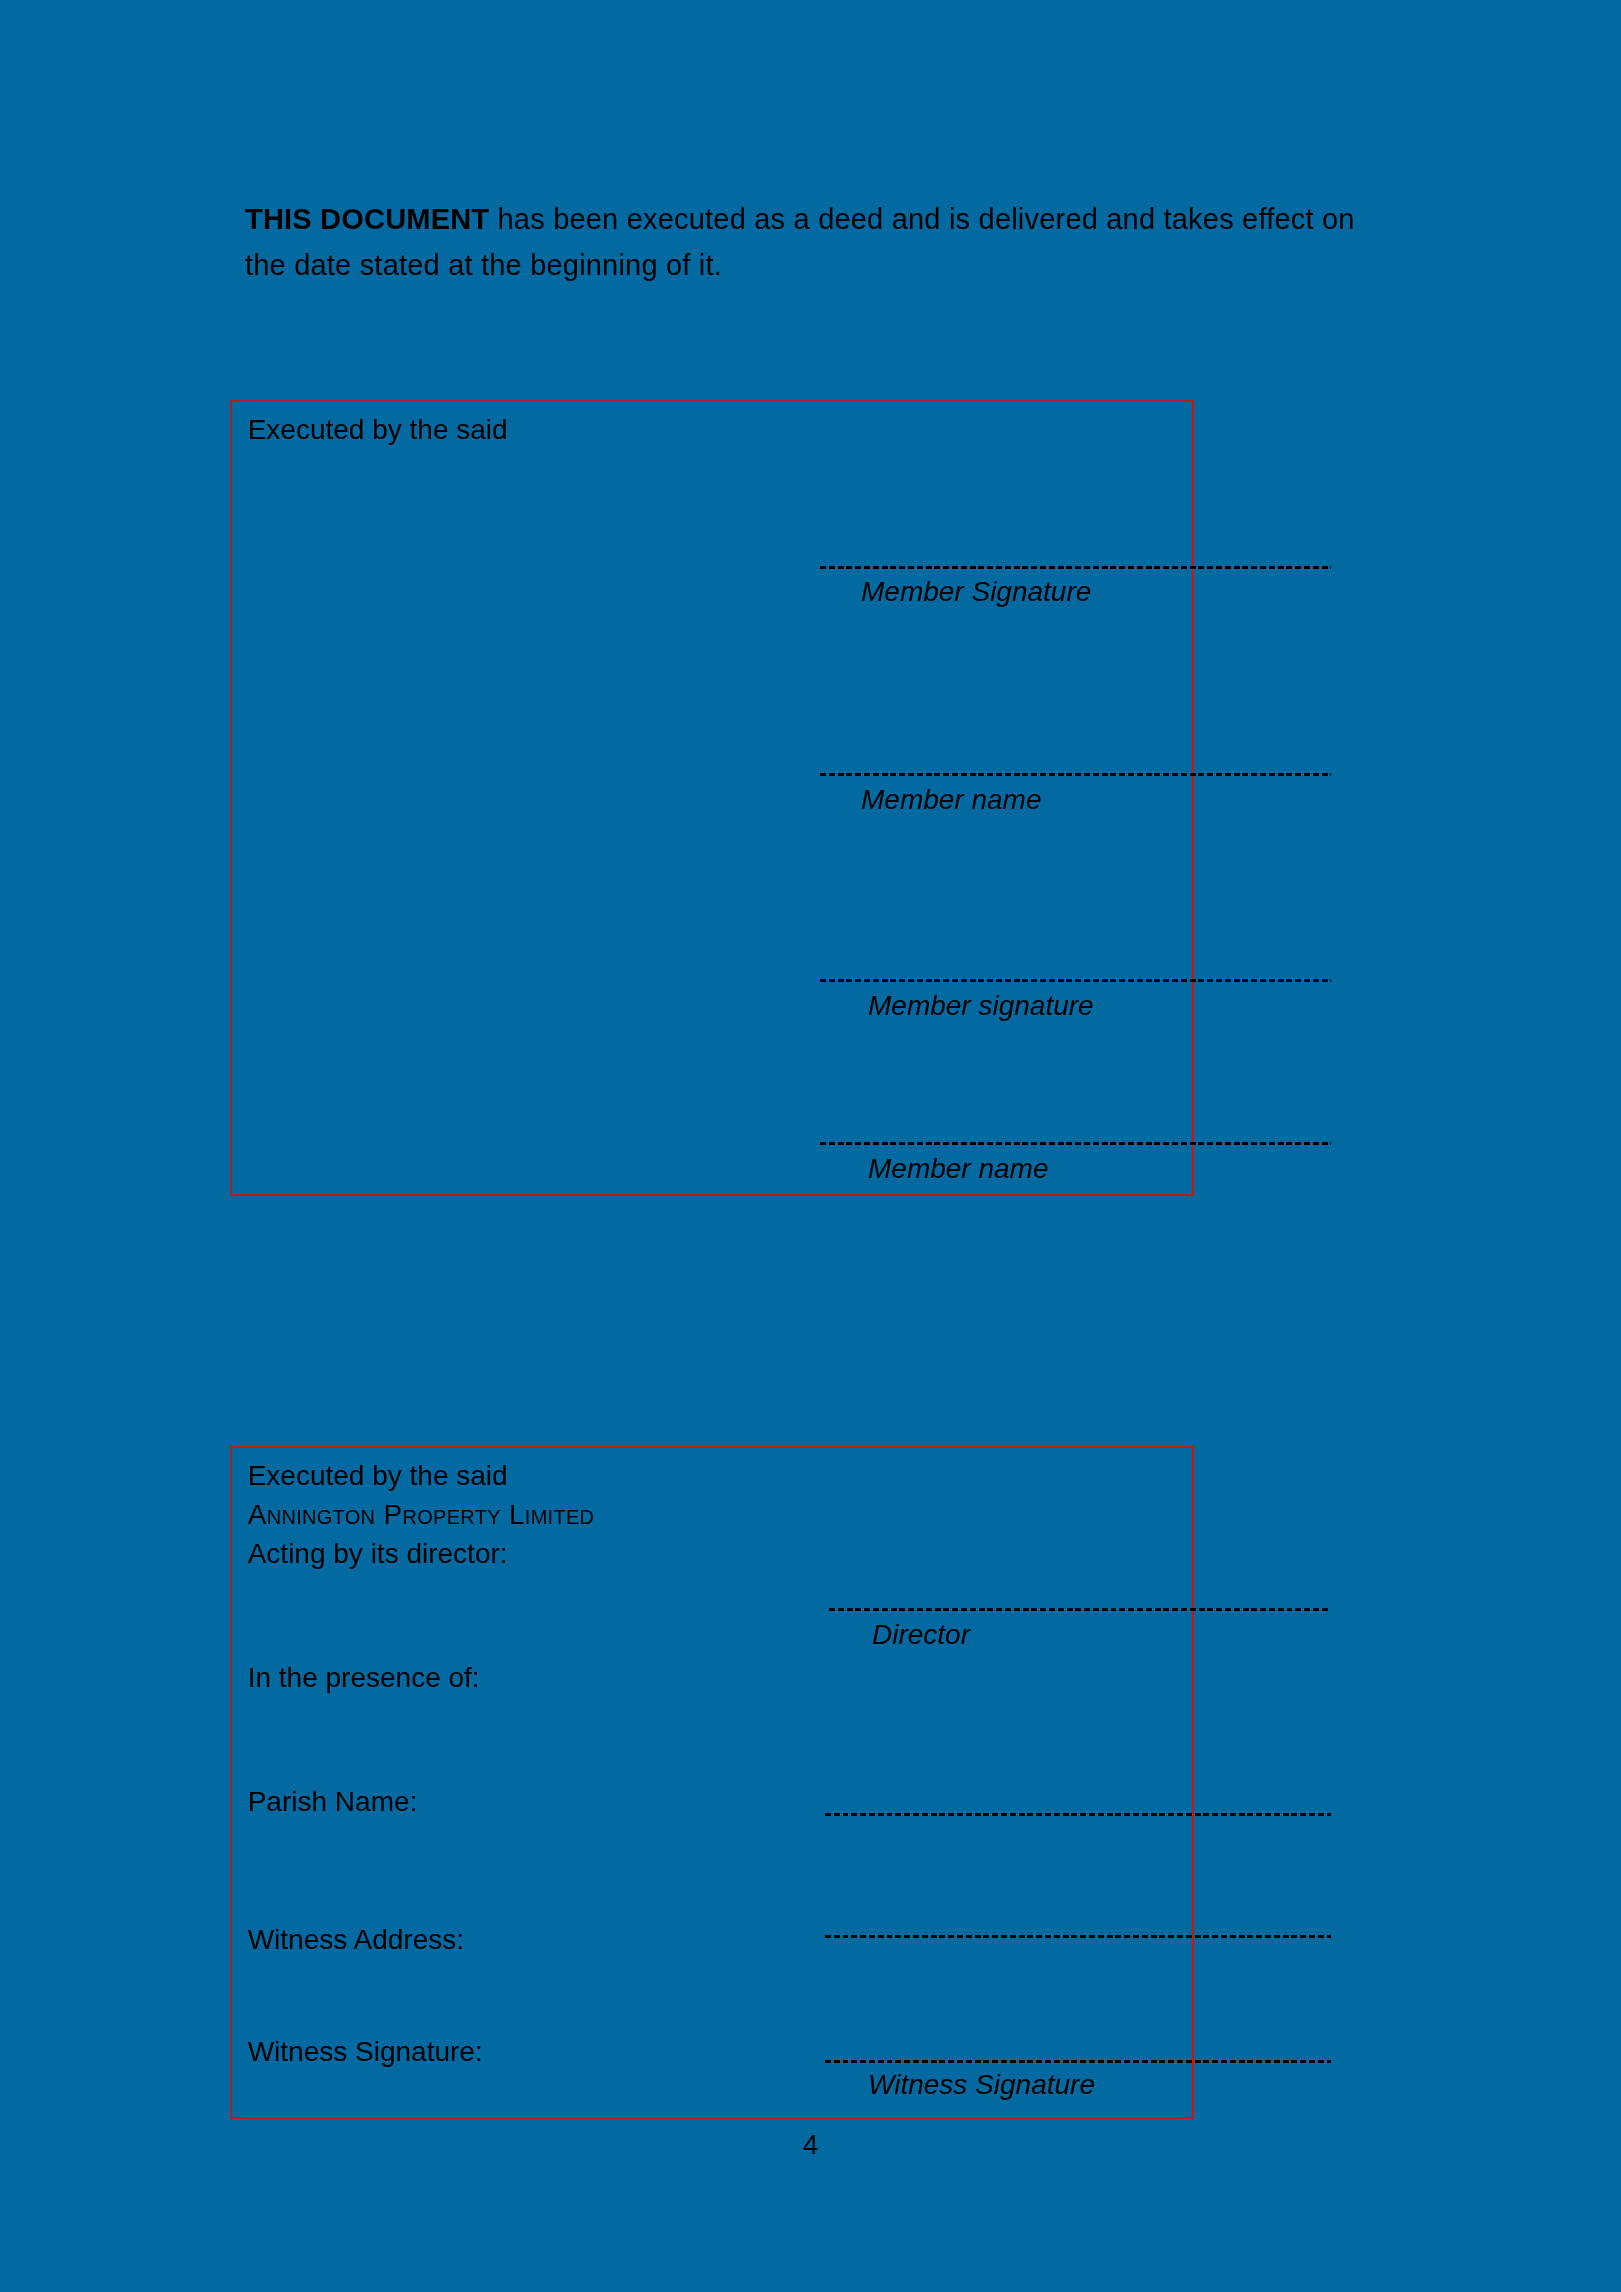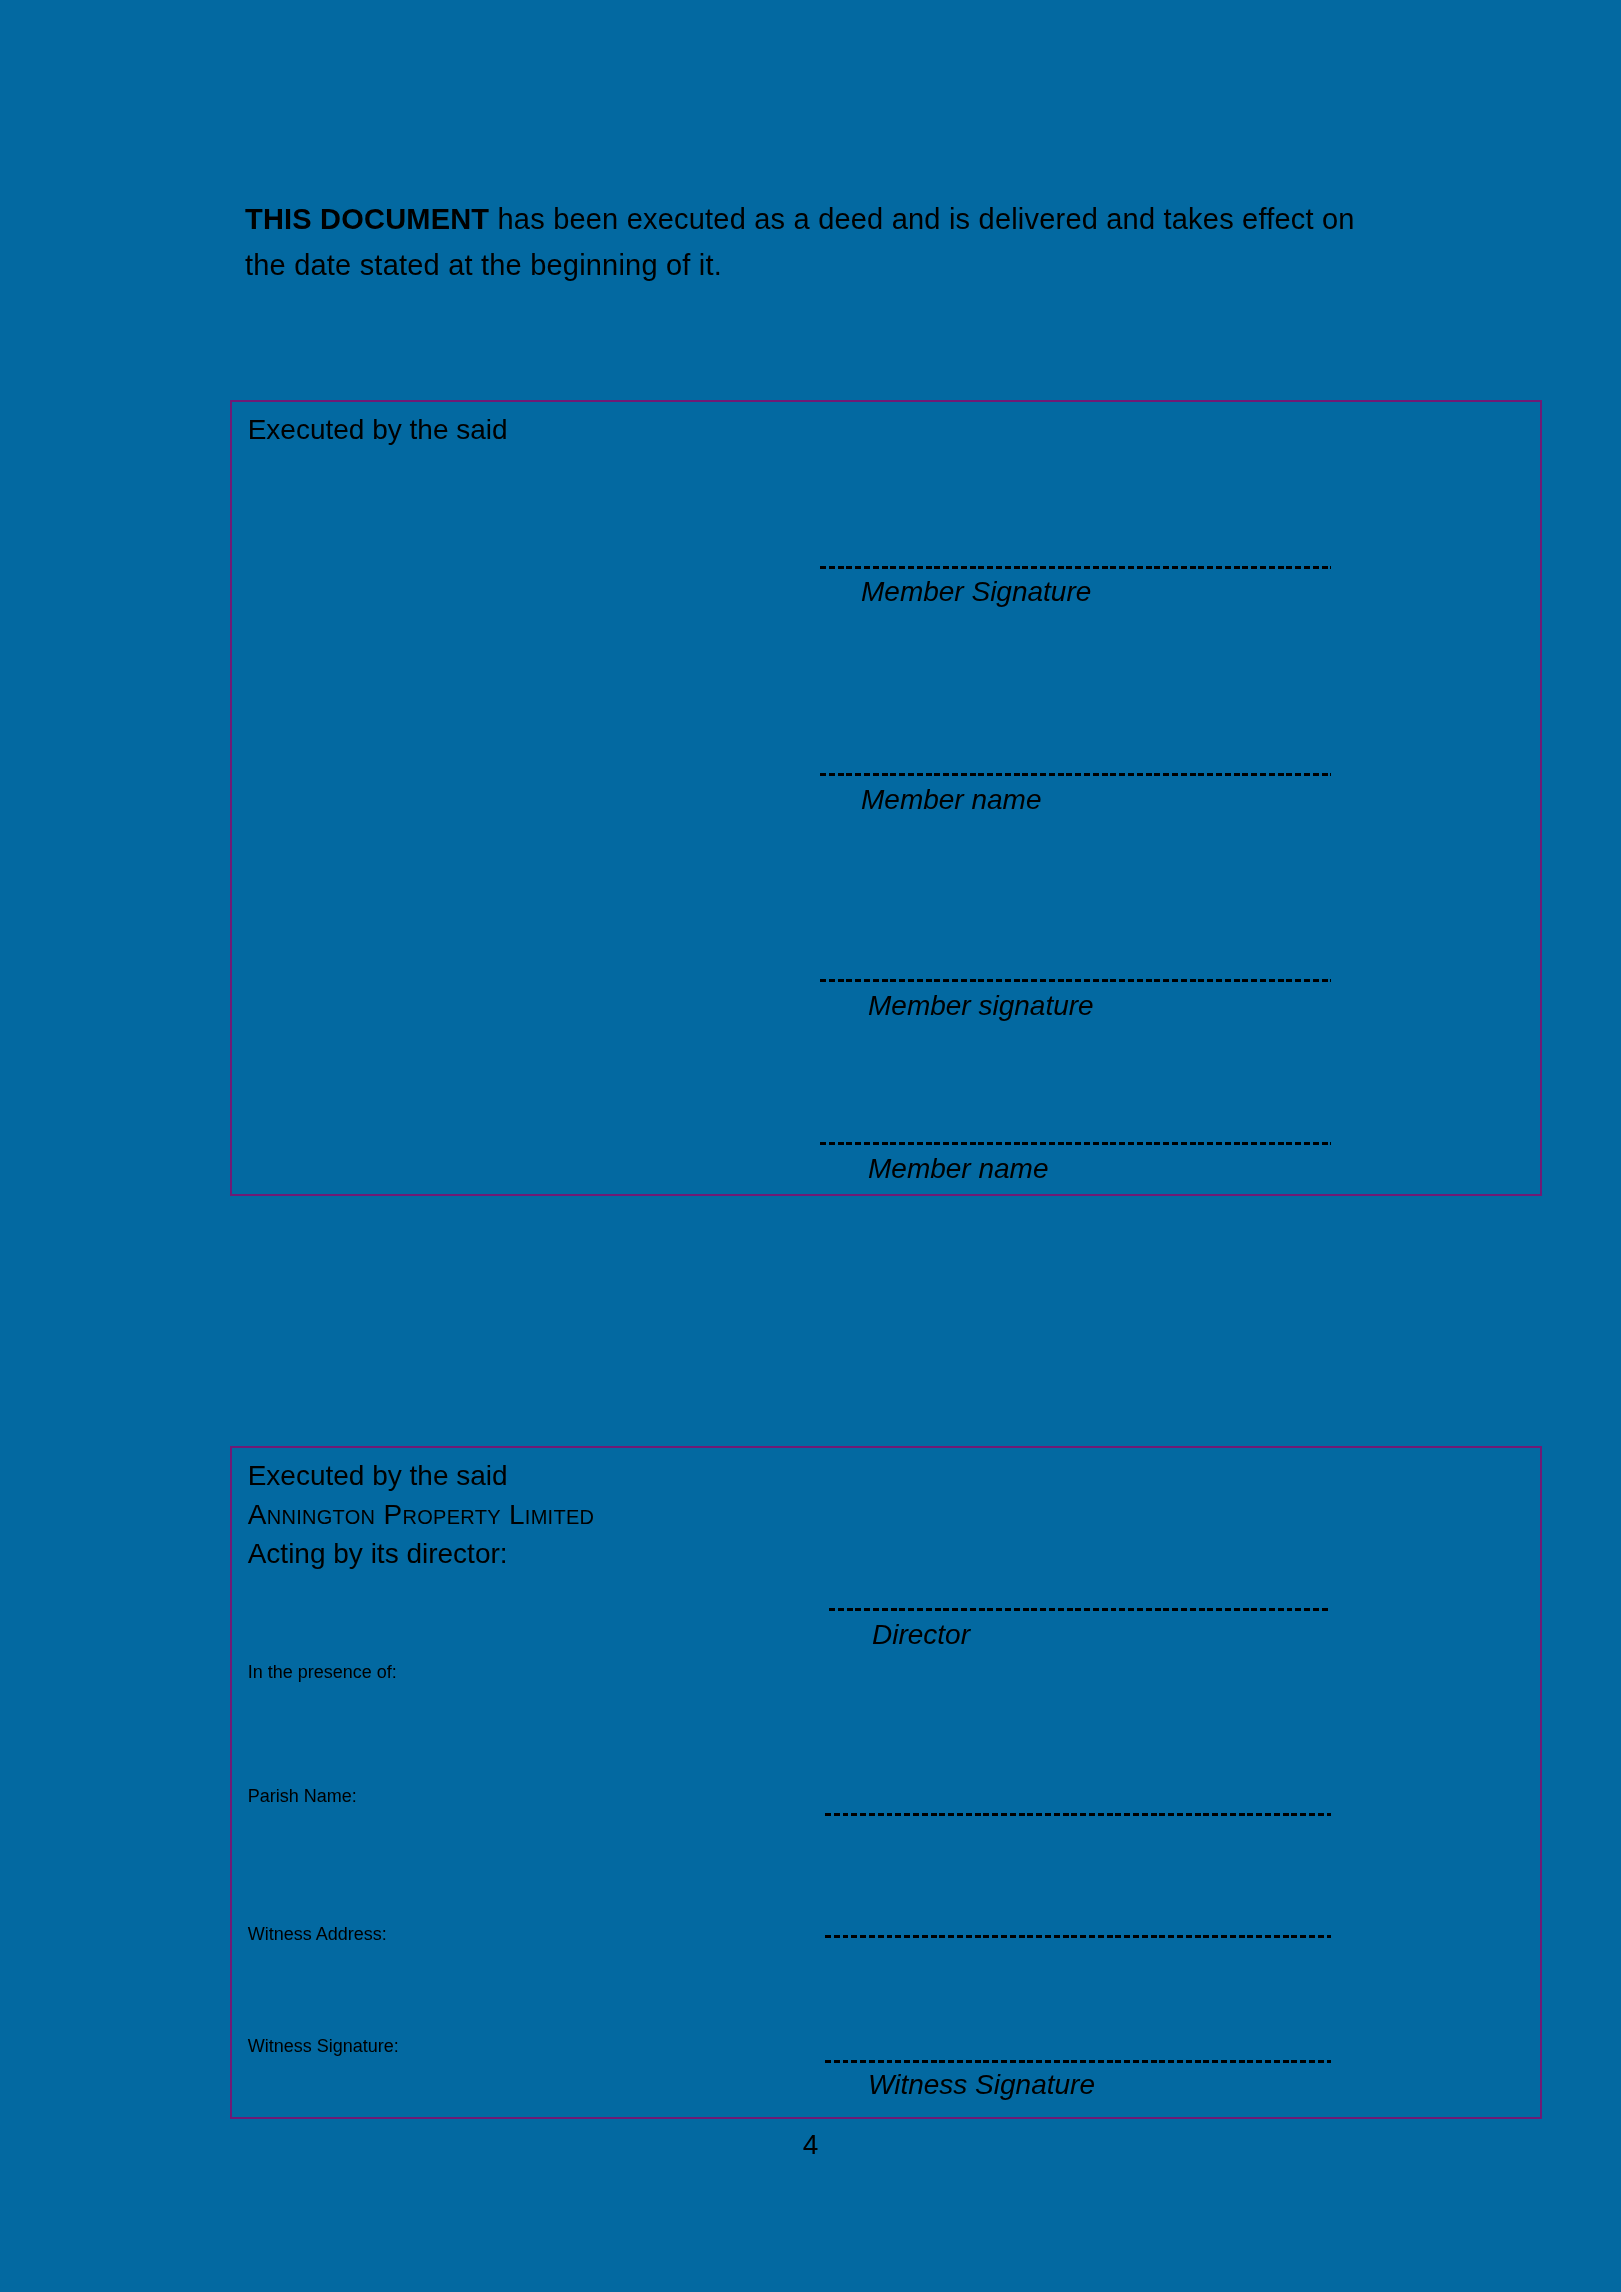--- a/index.html
+++ b/index.html
@@ -6,33 +6,33 @@
   .page {
     position:relative; width:1621px; height:2293px; background:#0369a1;
     font-family:"Liberation Sans", sans-serif; color:#000000; overflow:hidden;
   }
   .intro {
     position:absolute; left:245px; top:196px; width:1157px;
     font-size:29px; line-height:46px; letter-spacing:0.2px;
   }
   .intro .b { font-weight:bold; }
   .exec-box {
-    position:absolute; left:230px; width:1312px;
-    border:2px solid #701a75; box-sizing:border-box;
+    position:absolute; left:230px; width:964px;
+    border:2px solid #b91c1c; box-sizing:border-box;
   }
   .box1 { top:400px; height:796px; }
   .box2 { top:1446px; height:673px; }
   .hdr { position:absolute; left:15.7px; top:7.8px; font-size:28px; line-height:39px; }
   .smallcaps { font-variant:small-caps; letter-spacing:0.3px; }
   .dashline {
     position:absolute; height:2.9px;
     background-image:repeating-linear-gradient(to right,#000 0px,#000 5.9px,transparent 5.9px,transparent 8.8px);
   }
   .sig-label { position:absolute; font-size:28px; font-style:italic; white-space:nowrap;margin-left:23px; }
-  .field-label { position:absolute; left:15.7px; font-size:18px; white-space:nowrap; }
+  .field-label { position:absolute; left:15.7px; font-size:28px; white-space:nowrap; }
   .pageno { position:absolute; left:0; top:2129px; width:100%; text-align:center; font-size:28px; }
 </style>
 </head>
 <body>
 
 <div class="page">
 
   <div class="intro">
     <div><span class="b">THIS DOCUMENT</span><span> has been executed as a deed and is delivered and takes effect on</span></div>
     <div>the date stated at the beginning of it.</div>

